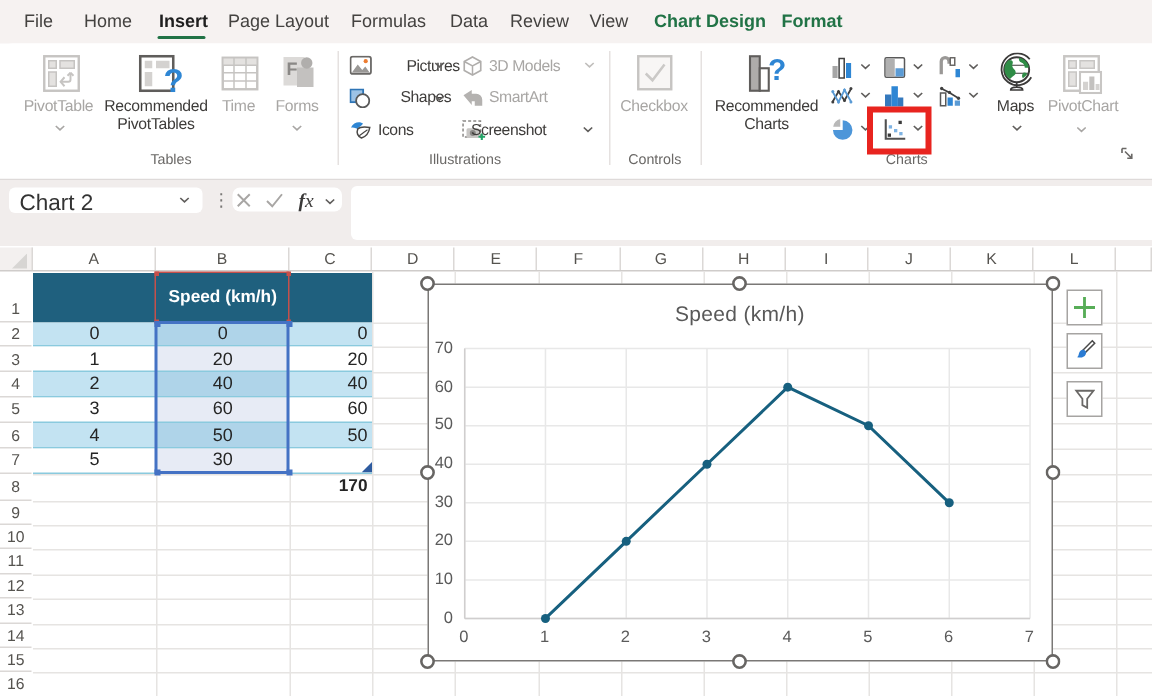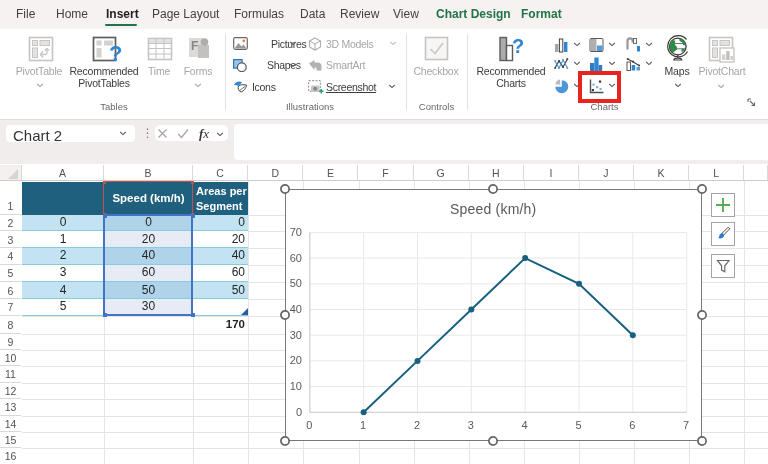--- a/index.html
+++ b/index.html
@@ -110,21 +110,21 @@
 <svg class="a" style="left:308px;top:58.5px;" width="14" height="13" viewBox="0 0 14 13">
       <path d="M1 4.5l5.5-3.5v2.5h3a4 4 0 0 1 4 4v4h-5v-3h-2v2.5L1 4.5z" fill="#b4b2b0"></path>
     </svg>
 <div class="slabel dis" style="left:326px;top:59px;">SmartArt</div>
 <svg class="a" style="left:308px;top:80px;" width="16" height="14" viewBox="0 0 16 14">
       <rect x="0.7" y="0.7" width="11.6" height="10.6" fill="none" stroke="#8a8886" stroke-dasharray="2 1.4"></rect>
       <rect x="3" y="5.5" width="8.5" height="6.5" rx="1" fill="#c8c6c4"></rect>
       <circle cx="7.2" cy="8.7" r="2" fill="#8a8886"></circle>
       <path d="M13.2 9v4.4M11 11.2h4.4" stroke="#21a366" stroke-width="1.4"></path>
     </svg>
-<div class="slabel" style="left:326px;top:80.5px;text-decoration:underline;">Screenshot</div>
+<div class="slabel" style="left:314px;top:80.5px;">Screenshot</div>
 <svg class="a" style="left:388px;top:84px;" width="8" height="5" viewBox="0 0 8 5">
       <path d="M1.2 1l2.8 2.6L6.8 1" stroke="#605e5c" stroke-width="1.1" fill="none"></path>
     </svg>
 <svg class="a" style="left:424px;top:36px;" width="25" height="25" viewBox="0 0 25 25">
       <rect x="1.5" y="1.5" width="22" height="22" fill="#f8f6f5" stroke="#c6c4c2" stroke-width="1.6"></rect>
       <path d="M6.5 13l4.5 4.5L19 7" fill="none" stroke="#cbc9c7" stroke-width="1.7"></path>
     </svg>
 <div class="biglabel dis" style="left:436px;top:65px;">Checkbox</div>
 <svg class="a" style="left:498px;top:36px;" width="30" height="26" viewBox="0 0 30 26">
       <rect x="2" y="1.5" width="6.5" height="23" fill="#aeacaa" stroke="#5f5d5b" stroke-width="1.4"></rect>
@@ -342,21 +342,20 @@
 <div class="a" style="left:22px;top:333.6px;width:746px;height:1px;background:#e6e4e2;"></div>
 <div class="a" style="left:22px;top:350.0px;width:746px;height:1px;background:#e6e4e2;"></div>
 <div class="a" style="left:22px;top:366.4px;width:746px;height:1px;background:#e6e4e2;"></div>
 <div class="a" style="left:22px;top:382.8px;width:746px;height:1px;background:#e6e4e2;"></div>
 <div class="a" style="left:22px;top:399.2px;width:746px;height:1px;background:#e6e4e2;"></div>
 <div class="a" style="left:22px;top:415.6px;width:746px;height:1px;background:#e6e4e2;"></div>
 <div class="a" style="left:22px;top:432.0px;width:746px;height:1px;background:#e6e4e2;"></div>
 <div class="a" style="left:22px;top:448.4px;width:746px;height:1px;background:#e6e4e2;"></div>
 <div class="a" style="left:22px;top:182px;width:226px;height:33px;background:#1f607e;"></div>
 <div class="a" style="left:104px;top:182px;width:89px;height:33px;color:#fff;font-weight:bold;font-size:11.5px;text-align:center;line-height:33px;">Speed (km/h)</div>
-<div class="a" style="left:196px;top:184px;width:60px;color:#fff;font-weight:bold;font-size:11px;line-height:15px;">Areas per<br>Segment</div>
 <div class="a" style="left:22px;top:214.5px;width:82px;height:16.900000000000006px;background:#c3e3f2;border-bottom:1px solid #8acade;box-sizing:border-box;"></div>
 <div class="a" style="left:104px;top:214.5px;width:89px;height:16.900000000000006px;background:#afd4e9;border-bottom:1px solid #8acade;box-sizing:border-box;"></div>
 <div class="a" style="left:193px;top:214.5px;width:55px;height:16.900000000000006px;background:#c3e3f2;border-bottom:1px solid #8acade;box-sizing:border-box;"></div>
 <div class="cell" style="left:22px;top:214.5px;width:82px;line-height:15.900000000000006px;">0</div>
 <div class="cell" style="left:104px;top:214.5px;width:89px;line-height:15.900000000000006px;">0</div>
 <div class="cellr" style="left:193px;top:214.5px;width:52px;line-height:15.900000000000006px;">0</div>
 <div class="a" style="left:22px;top:231.4px;width:82px;height:17.0px;background:#fff;border-bottom:1px solid #8acade;box-sizing:border-box;"></div>
 <div class="a" style="left:104px;top:231.4px;width:89px;height:17.0px;background:#e7ebf5;border-bottom:1px solid #8acade;box-sizing:border-box;"></div>
 <div class="a" style="left:193px;top:231.4px;width:55px;height:17.0px;background:#fff;border-bottom:1px solid #8acade;box-sizing:border-box;"></div>
 <div class="cell" style="left:22px;top:231.4px;width:82px;line-height:16.0px;">1</div>

